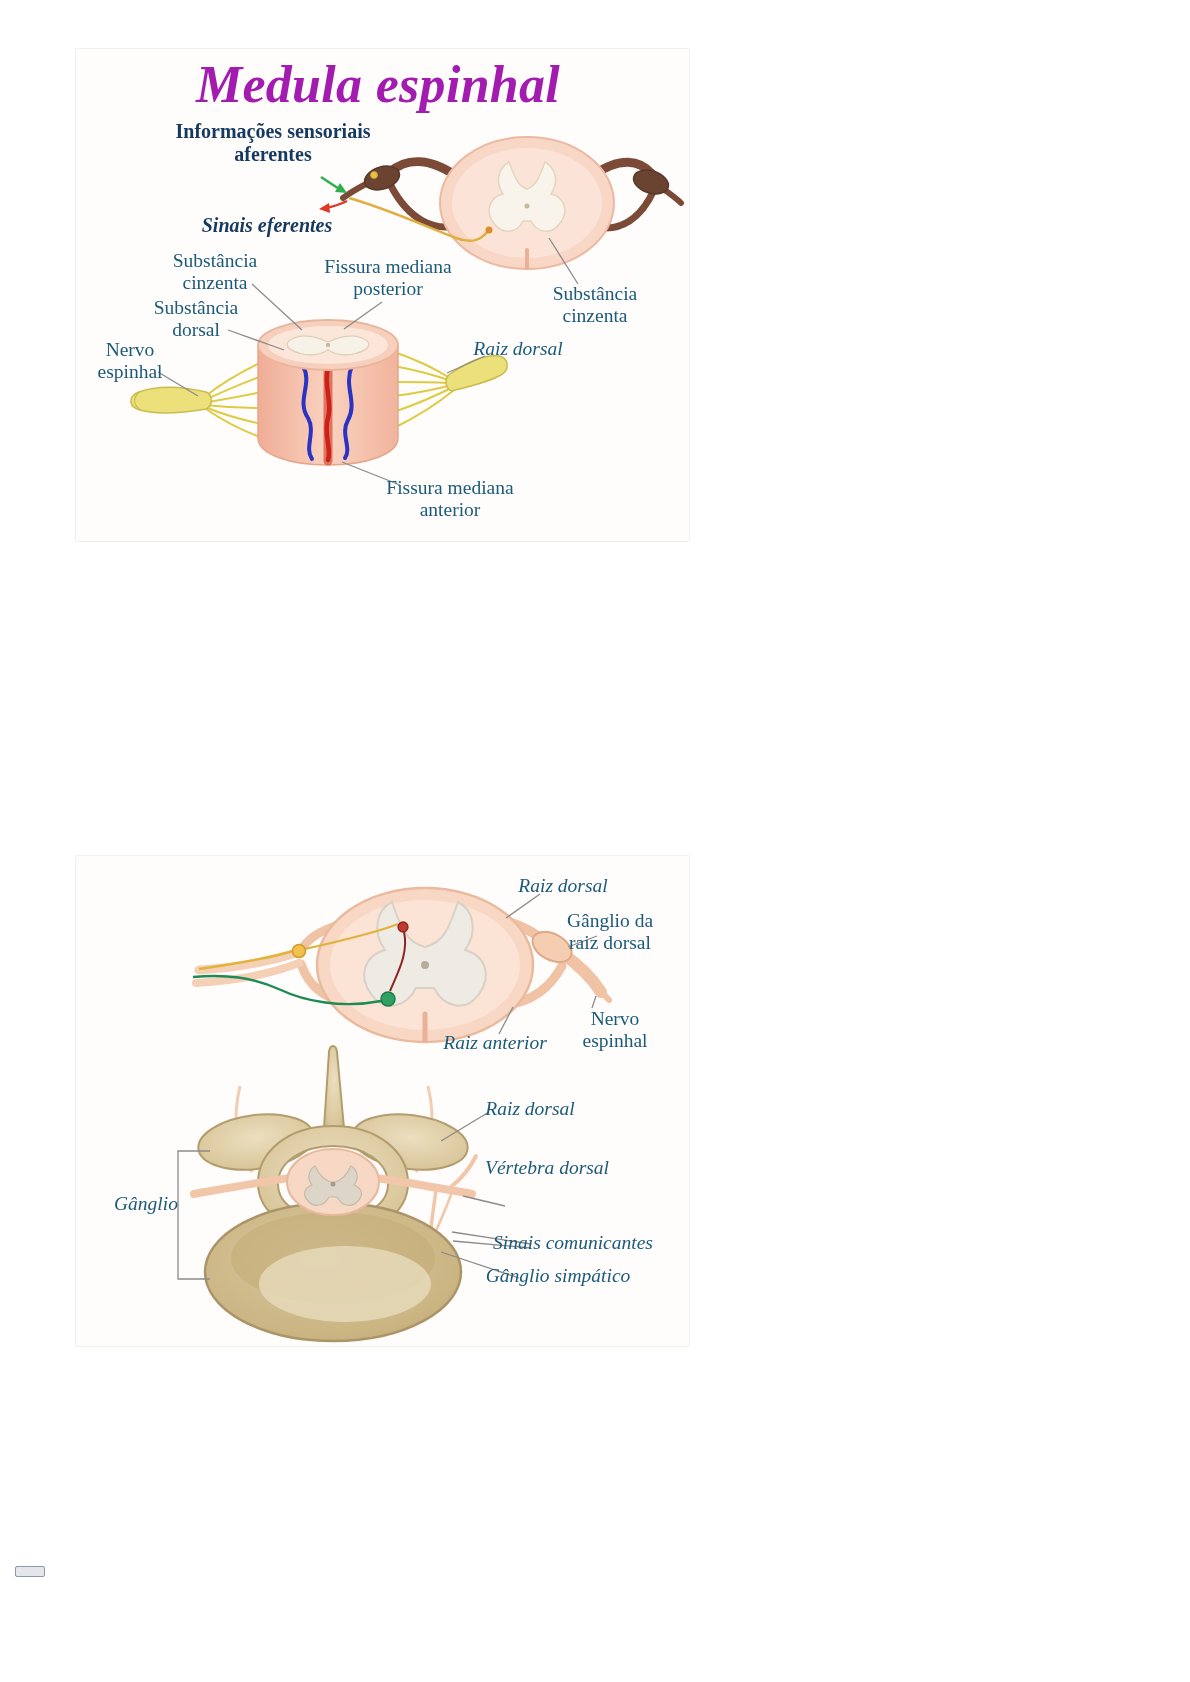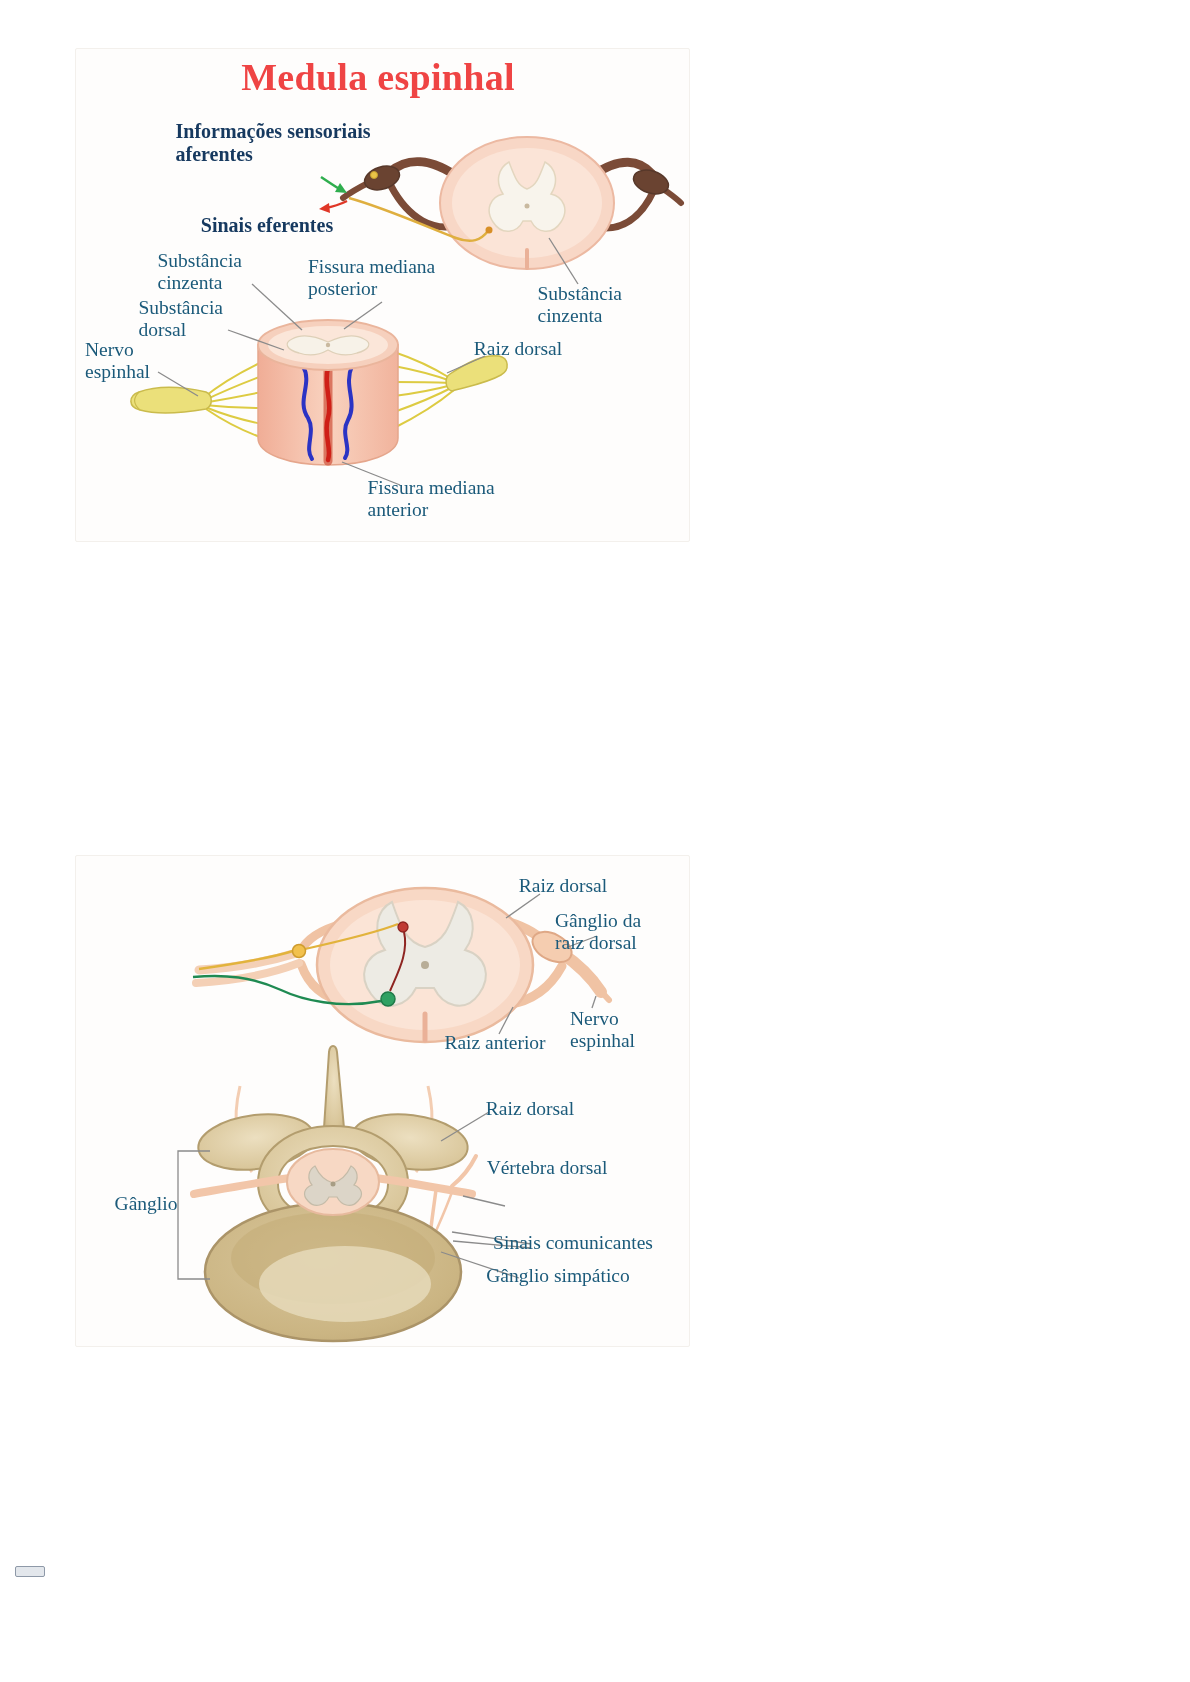--- a/index.html
+++ b/index.html
@@ -10,30 +10,30 @@
     overflow:hidden;
   }
   .stage { position:absolute; left:0; top:0; width:1190px; height:1682px; background:#ffffff; }
   .panel {
     position:absolute; background:#fefdfc;
     border:1px solid #f3f0ec; border-radius:2px;
   }
   .illus { position:absolute; }
   .fig-title {
     position:absolute; transform:translateX(-50%);
-    font-weight:bold; font-size:38px; letter-spacing:0.3px;
-    color:#ef4444; white-space:nowrap;
+    font-weight:bold; font-size:52px; letter-spacing:0.3px;
+    color:#a21caf; white-space:nowrap;font-style:italic;
   }
   .lbl {
     position:absolute; transform:translateX(-50%);
-    font-size:19.5px; line-height:1.14;
+    text-align:center; font-size:19.5px; line-height:1.14;
     color:#1b5a7a;
   }
   .lbl.bold { font-weight:bold; color:#16395f; font-size:20px; }
-  .nowrap { white-space:nowrap; }
+  .nowrap { white-space:nowrap;font-style:italic; }
   .scroll-thumb {
     position:absolute; left:15px; top:1566px; width:30px; height:11px;
     background:#e3e7ec; border:1px solid #8e99a8; border-radius:2px;
   }
 </style>
 </head>
 <body>
 
 <div class="stage">
 

